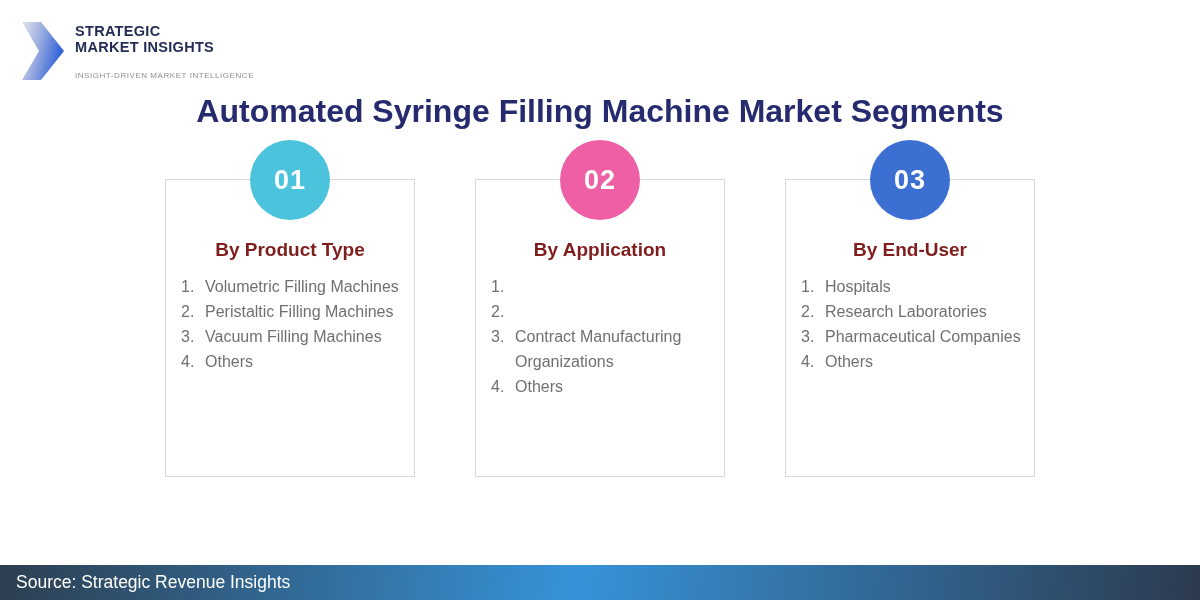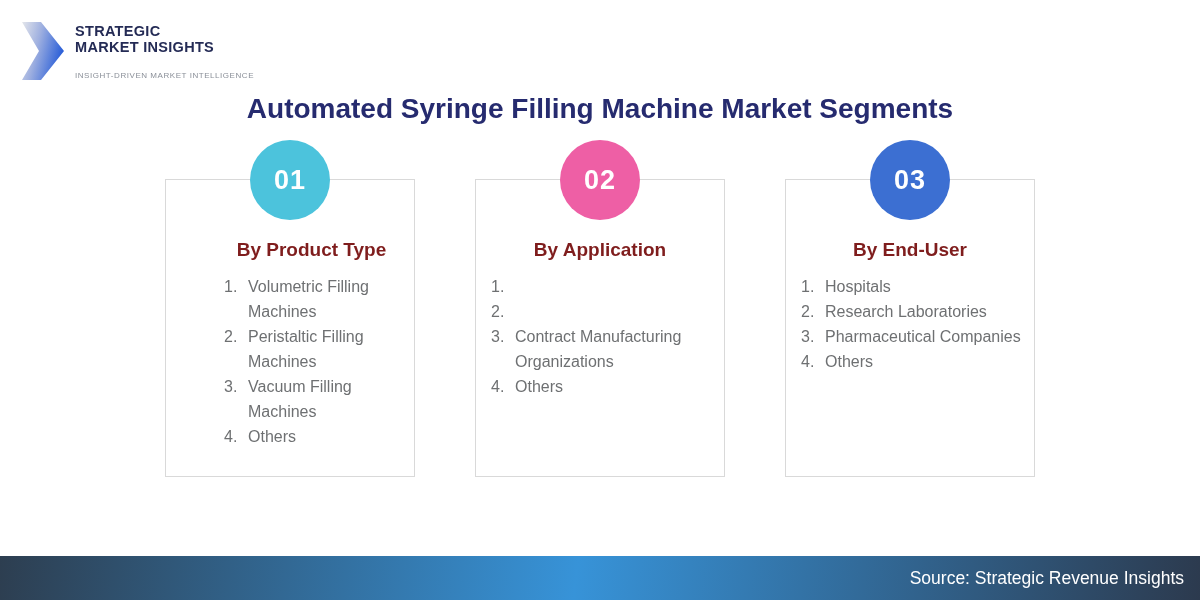--- a/index.html
+++ b/index.html
@@ -16,31 +16,31 @@
   .logo { position: absolute; top: 17px; left: 22px; display: flex; align-items: flex-end; }
   .logo-icon { width: 42px; height: 58px; }
   .logo-textblock { margin-left: 11px; padding-top: 7px; }
   .logo-name { font-size: 14.5px; font-weight: bold; color: #242b55; letter-spacing: 0.3px; line-height: 1.07; }
   .logo-tagline { font-size: 8px; color: #8a8f98; letter-spacing: 0.55px; margin-top: 16px; font-weight: normal; }
 
   
   .page-title {
     position: absolute; top: 93px; left: 0; width: 100%;
     text-align: center;
-    font-size: 28px; font-weight: bold; color: #262b6f;
+    font-size: 32px; font-weight: bold; color: #262b6f;
   }
 
   
   .card {
     position: absolute; top: 179px;
     width: 250px; height: 298px;
     background: #ffffff;
     border: 1px solid #d9d9d9;
   }
-  .card-1 { left: 165px; padding-left: 43px; }
+  .card-1 { left: 165px; }
   .card-2 { left: 475px; }
   .card-3 { left: 785px; }
 
   .badge {
     position: absolute; top: -40px; left: 50%;
     transform: translateX(-50%);
     width: 80px; height: 80px; border-radius: 50%;
     display: flex; align-items: center; justify-content: center;
     color: #ffffff; font-size: 27px; font-weight: bold;
     letter-spacing: 1px;
@@ -60,23 +60,23 @@
     color: #6e7072;
     line-height: 25px;
   }
   .card-list li { display: flex; }
   .card-list .num { width: 24px; flex-shrink: 0; }
   .card-list .txt { flex: 1; }
 
   
   .footer {
     position: absolute; left: 0; bottom: 0;
-    width: 100%; height: 44px;
+    width: 100%; height: 35px;
     background: linear-gradient(97deg, #2d3e50 0%, #3793d8 48%, #2c3a4e 100%);
-    display: flex; align-items: center; justify-content: flex-end;
+    display: flex; align-items: center; justify-content: flex-start;
     padding: 0 16px;
     color: #ffffff; font-size: 17.5px;
   }
 </style>
 </head>
 <body>
 
 <div class="logo">
   <span class="logo-icon">
     <svg width="42" height="58" viewBox="0 0 42 58">

